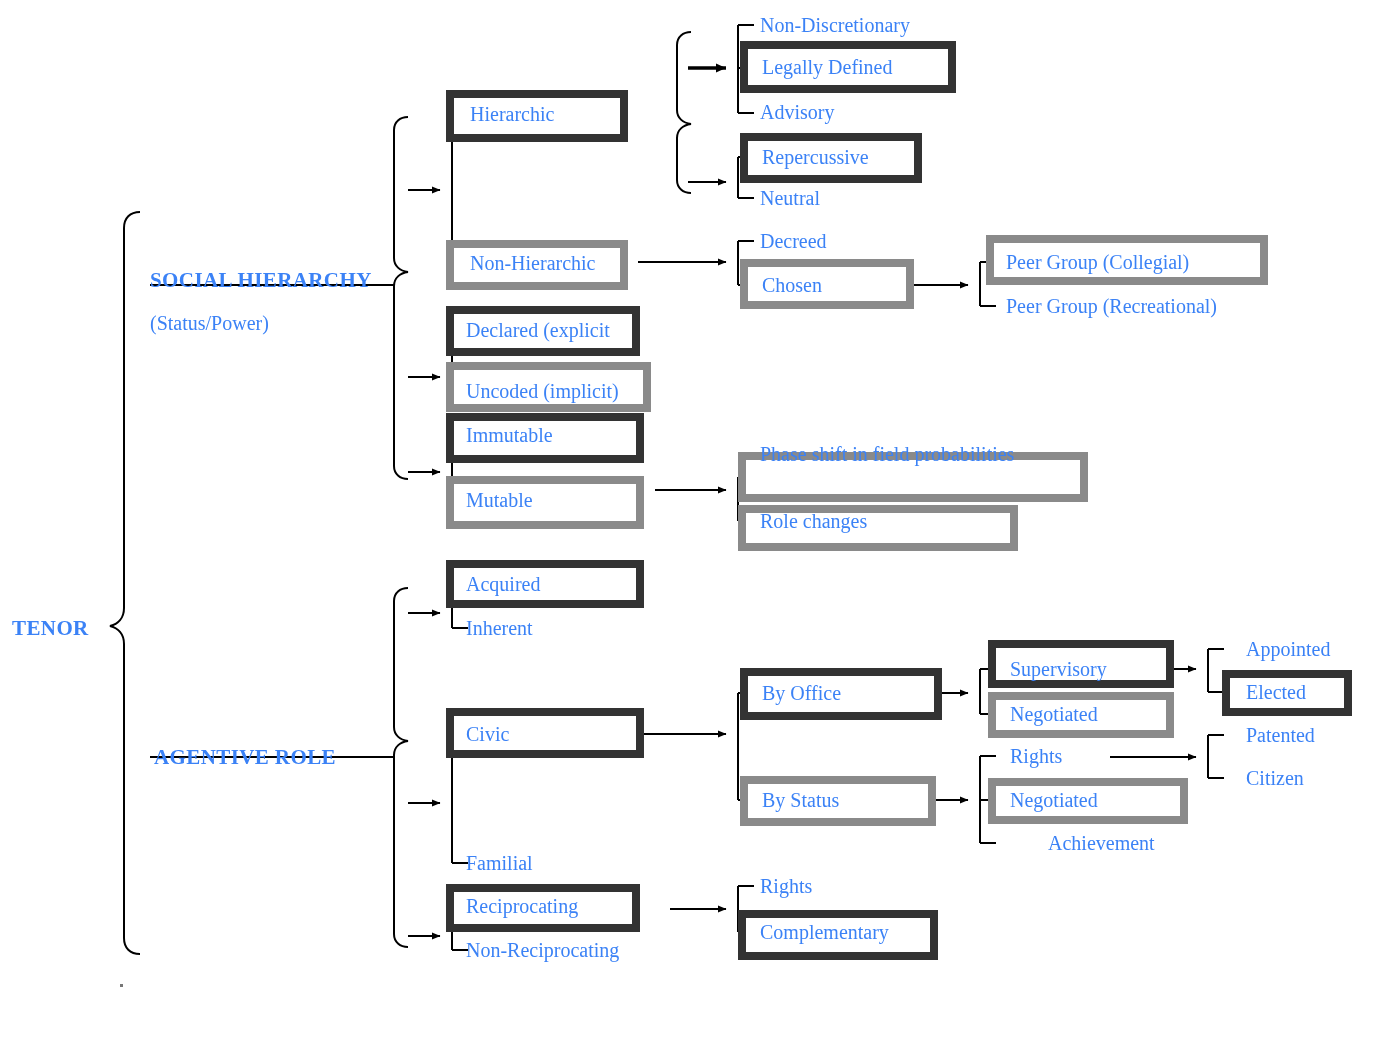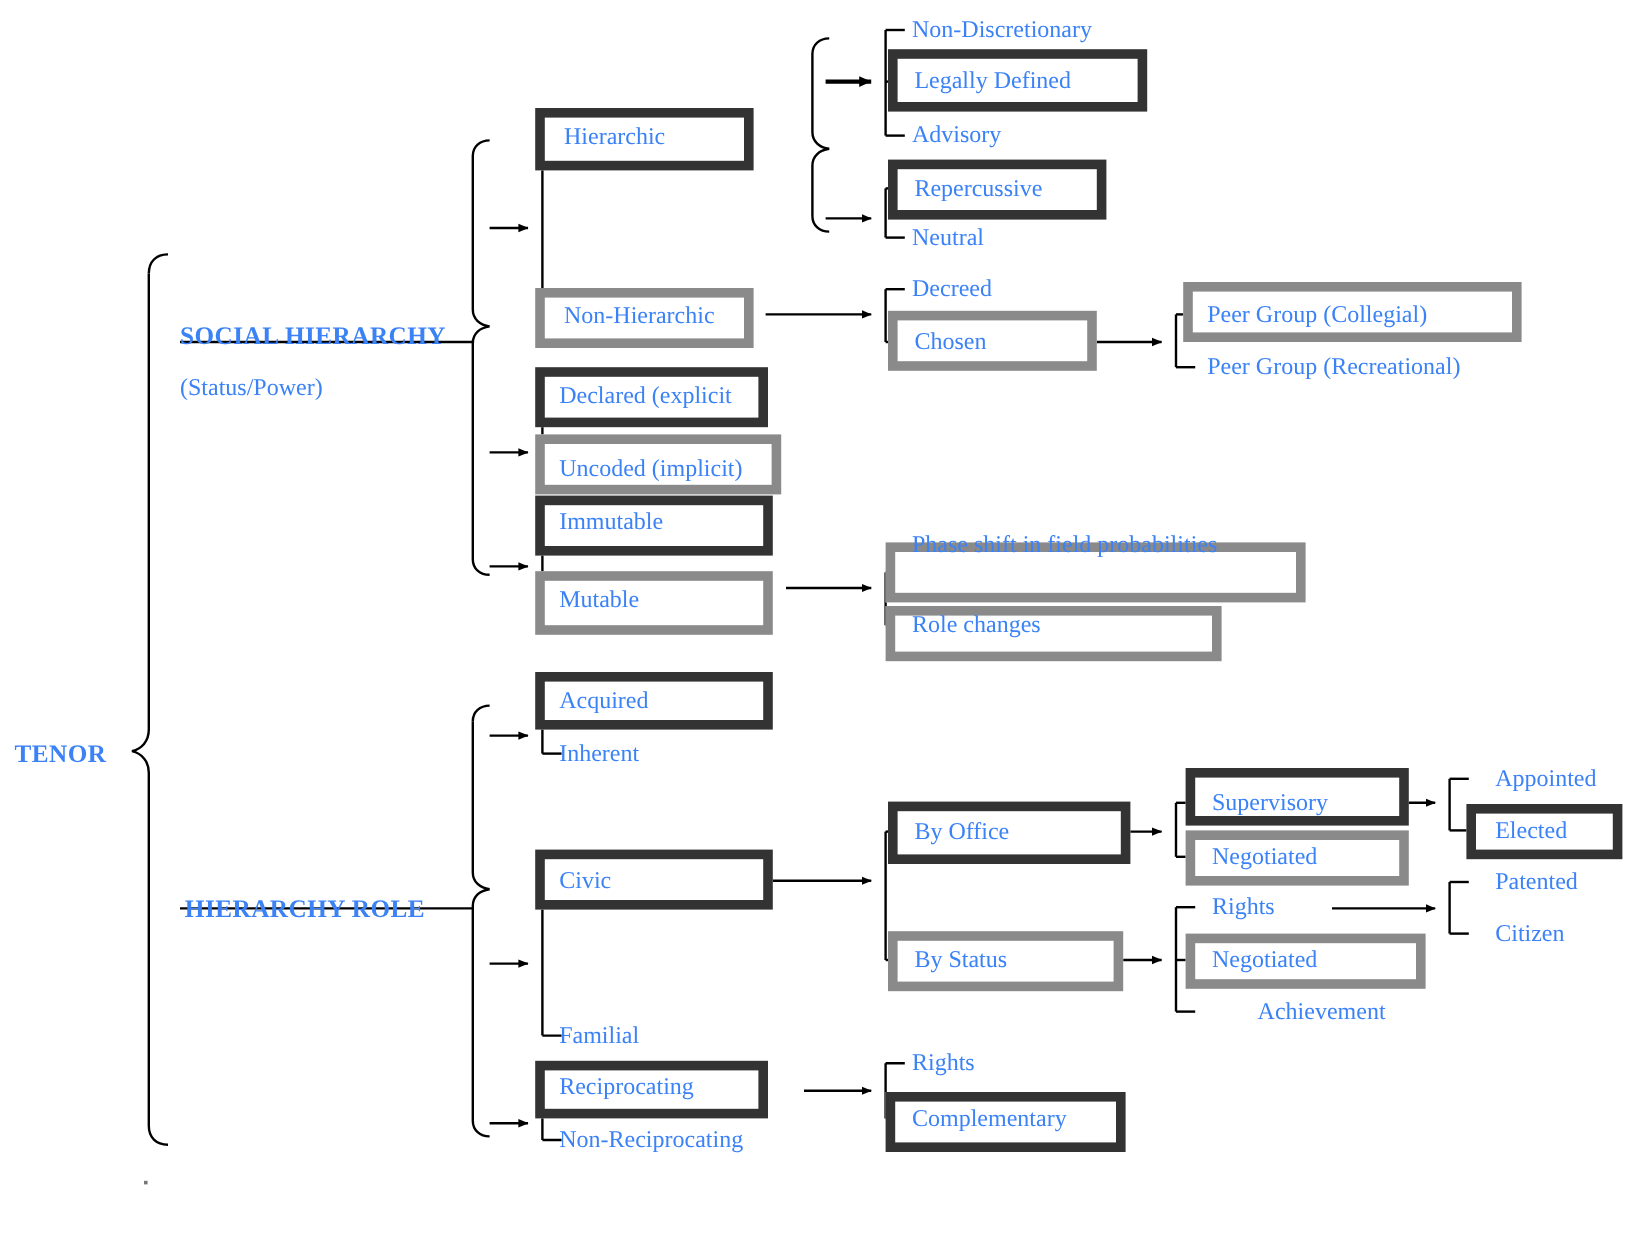--- a/index.html
+++ b/index.html
@@ -194,21 +194,21 @@
   <div class="box gray" style="left:988px;top:778px;width:200px;height:46px;"></div>
 
   <div class="box dark" style="left:1222px;top:670px;width:130px;height:46px;"></div>
 
   <div class="box dark" style="left:738px;top:910px;width:200px;height:50px;"></div>
 
   <div class="lbl root" style="left:12px;top:618px;">TENOR</div>
 
   <div class="lbl big" style="left:150px;top:270px;">SOCIAL HIERARCHY</div>
   <div class="lbl" style="left:150px;top:313px;">(Status/Power)</div>
-  <div class="lbl big" style="left:154px;top:747px;">HIERARCHY ROLE</div>
+  <div class="lbl big" style="left:154px;top:747px;">AGENTIVE ROLE</div>
 
   <div class="lbl" style="left:470px;top:104px;">Hierarchic</div>
   <div class="lbl" style="left:470px;top:253px;">Non-Hierarchic</div>
 
   <div class="lbl" style="left:760px;top:15px;">Non-Discretionary</div>
   <div class="lbl" style="left:762px;top:57px;">Legally Defined</div>
   <div class="lbl" style="left:760px;top:102px;">Advisory</div>
   <div class="lbl" style="left:762px;top:147px;">Repercussive</div>
   <div class="lbl" style="left:760px;top:188px;">Neutral</div>
 

